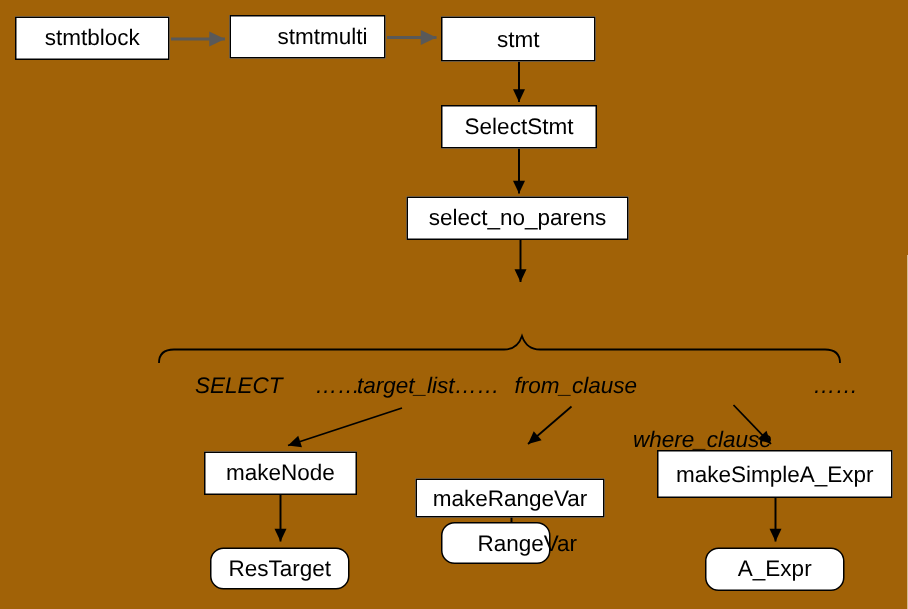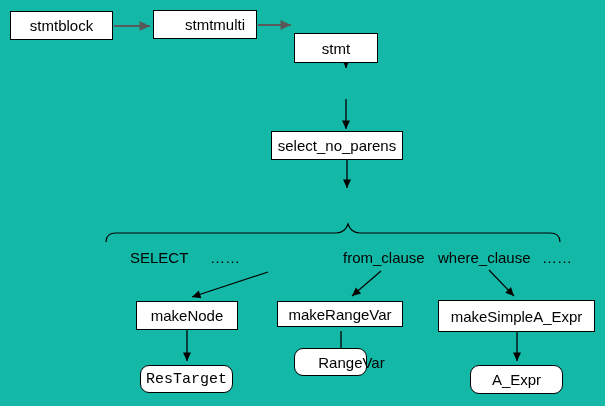--- a/index.html
+++ b/index.html
@@ -1,19 +1,19 @@
 <!DOCTYPE html>
 <html><head>
 <meta charset="utf-8">
 <style>
   html,body{margin:0;padding:0;background:#ffffff;}
   #canvas{
     position:relative;
     width:605px;height:406px;
-    background:#14b8a6;
+    background:#a16207;
     font-family:"Liberation Sans", sans-serif;
     overflow:hidden;
   }
   #wires{position:absolute;left:0;top:0;width:605px;height:406px;}
   .node{
     position:absolute;
     box-sizing:border-box;
     background:#ffffff;
     border:1px solid #000000;
     color:#000000;
@@ -23,20 +23,21 @@
     line-height:1;
   }
   .node.rounded{border-radius:9px;}
   .seg{
     position:absolute;
     top:249px;
     color:#000000;
     font-size:15px;
     white-space:nowrap;
     line-height:18px;
+    font-style:italic;
   }
 </style>
 </head>
 <body>
 
 <div id="canvas">
 
   <svg id="wires" viewBox="0 0 605 406" xmlns="http://www.w3.org/2000/svg">
     <defs>
       <marker id="ab" markerUnits="userSpaceOnUse" markerWidth="11" markerHeight="11" refX="9.5" refY="5" orient="auto">
@@ -62,37 +63,39 @@
 
     <line x1="187" y1="330" x2="187" y2="361" stroke="#000000" stroke-width="1.3" marker-end="url(#ab)"></line>
     <line x1="341" y1="331" x2="341" y2="363" stroke="#000000" stroke-width="1.3" marker-end="url(#ab)"></line>
     <line x1="517" y1="330" x2="517" y2="361" stroke="#000000" stroke-width="1.3" marker-end="url(#ab)"></line>
   </svg>
 
   <div class="node" style="left:10px;top:11px;width:103px;height:29px;">stmtblock</div>
 
   <div class="node" style="left:153px;top:10px;width:104px;height:29px;padding-left:20px;">stmtmulti</div>
 
-  <div class="node" style="left:294px;top:11px;width:84px;height:30px;margin-top:22px;">stmt</div>
+  <div class="node" style="left:294px;top:11px;width:103px;height:30px;">stmt</div>
 
+  <div class="node" style="left:294px;top:70px;width:104px;height:29px;">SelectStmt</div>
 
-  <div class="node" style="left:271px;top:131px;width:132px;height:29px;">select_no_parens</div>
+  <div class="node" style="left:271px;top:131px;width:148px;height:29px;">select_no_parens</div>
 
 
   <span class="seg" style="left:130px;">SELECT</span>
   <span class="seg" style="left:210px;">……</span>
+  <span class="seg" style="left:238px;">target_list……</span>
   <span class="seg" style="left:343px;">from_clause</span>
-  <span class="seg" style="left:438px;">where_clause</span>
+  <span class="seg" style="left:422px;margin-top:36px;">where_clause</span>
   <span class="seg" style="left:542px;">……</span>
 
   <div class="node" style="left:136px;top:301px;width:102px;height:29px;">makeNode</div>
 
-  <div class="node" style="left:277px;top:301px;width:126px;height:26px;">makeRangeVar</div>
+  <div class="node" style="left:277px;top:319px;width:126px;height:26px;">makeRangeVar</div>
 
   <div class="node" style="left:438px;top:300px;width:157px;height:32px;">makeSimpleA_Expr</div>
 
-  <div class="node rounded" style="left:140px;top:365px;width:93px;height:28px;font-family:Liberation Mono, monospace;">ResTarget</div>
+  <div class="node rounded" style="left:140px;top:365px;width:93px;height:28px;">ResTarget</div>
 
   <div class="node rounded" style="left:294px;top:348px;width:73px;height:28px;padding-left:42px;">RangeVar</div>
 
   <div class="node rounded" style="left:470px;top:365px;width:93px;height:29px;">A_Expr</div>
 
 </div>
 
 </body></html>

